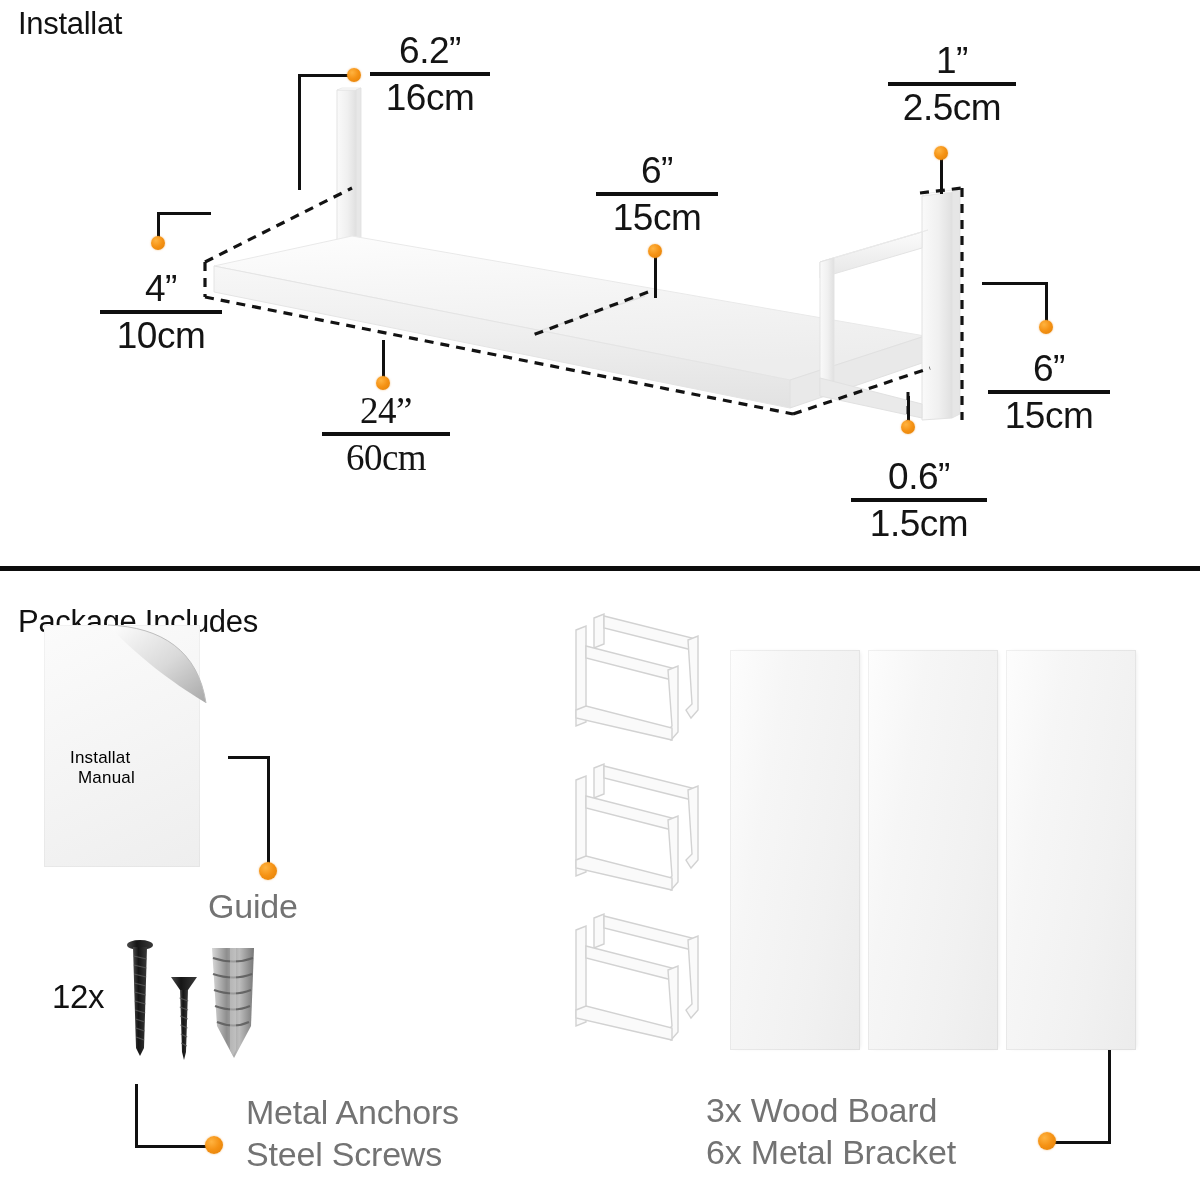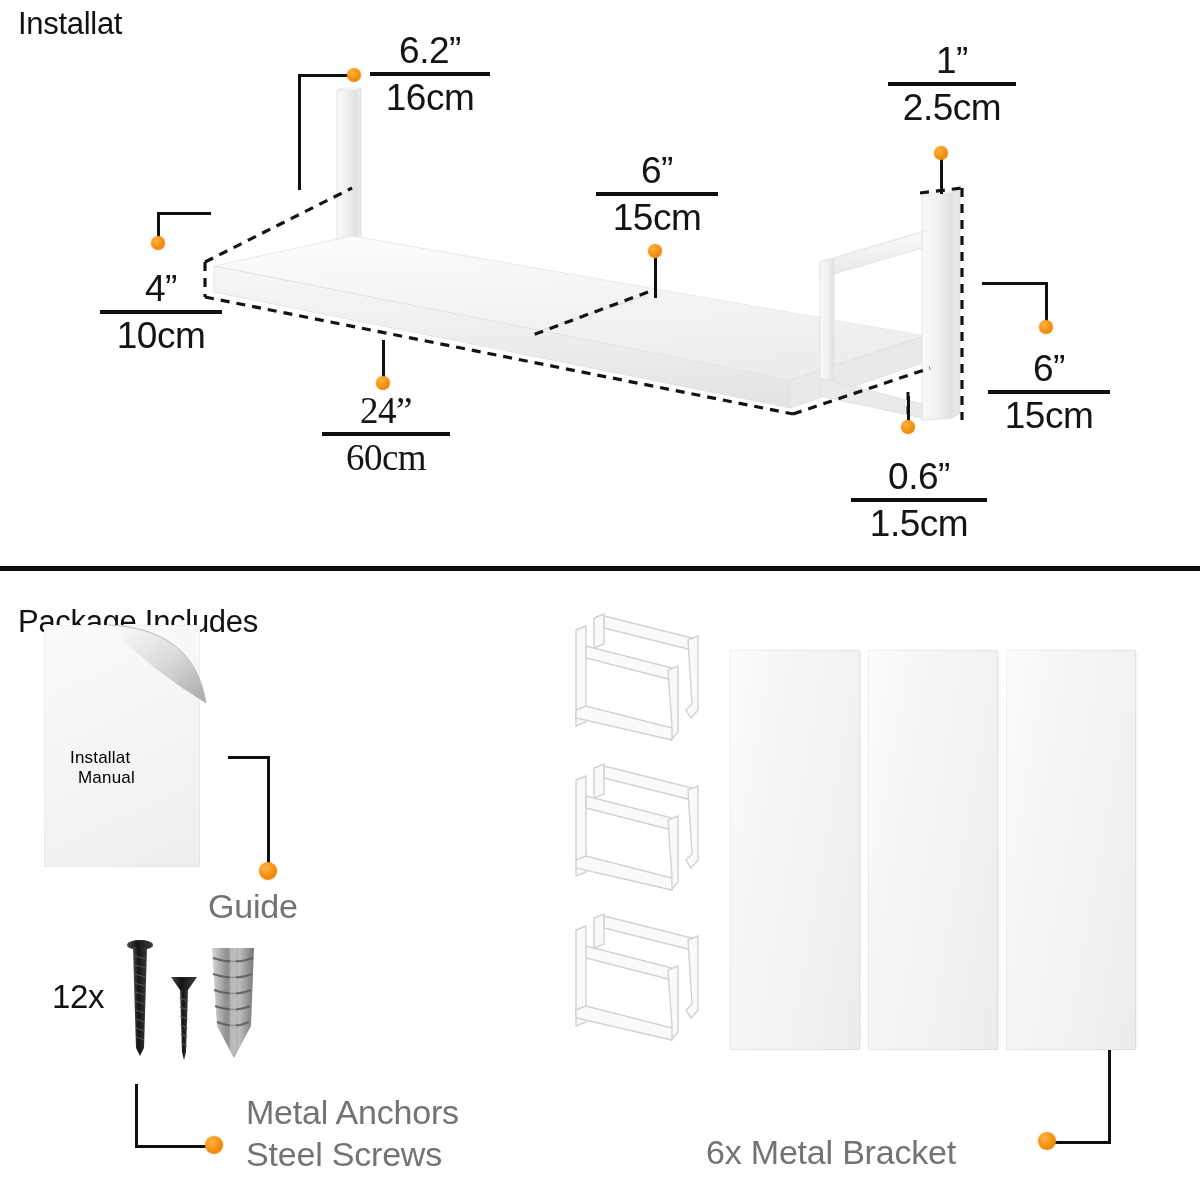--- a/index.html
+++ b/index.html
@@ -361,15 +361,16 @@
     </g>
   </svg>
 
   <div class="abs board" style="left:730px;top:650px;width:130px;height:400px;"></div>
   <div class="abs board" style="left:868px;top:650px;width:130px;height:400px;"></div>
   <div class="abs board" style="left:1006px;top:650px;width:130px;height:400px;"></div>
 
   <div class="abs lead-v" style="left:1108px;top:1050px;height:94px;"></div>
   <div class="abs lead-h" style="left:1045px;top:1141px;width:66px;"></div>
   <div class="abs dot" style="left:1038px;top:1132px;width:18px;height:18px;"></div>
+  <div class="abs pkg-label" style="left:706px;top:1090px;">3x Wood Board</div>
   <div class="abs pkg-label" style="left:706px;top:1132px;">6x Metal Bracket</div>
 
 </div>
 
 </body></html>

